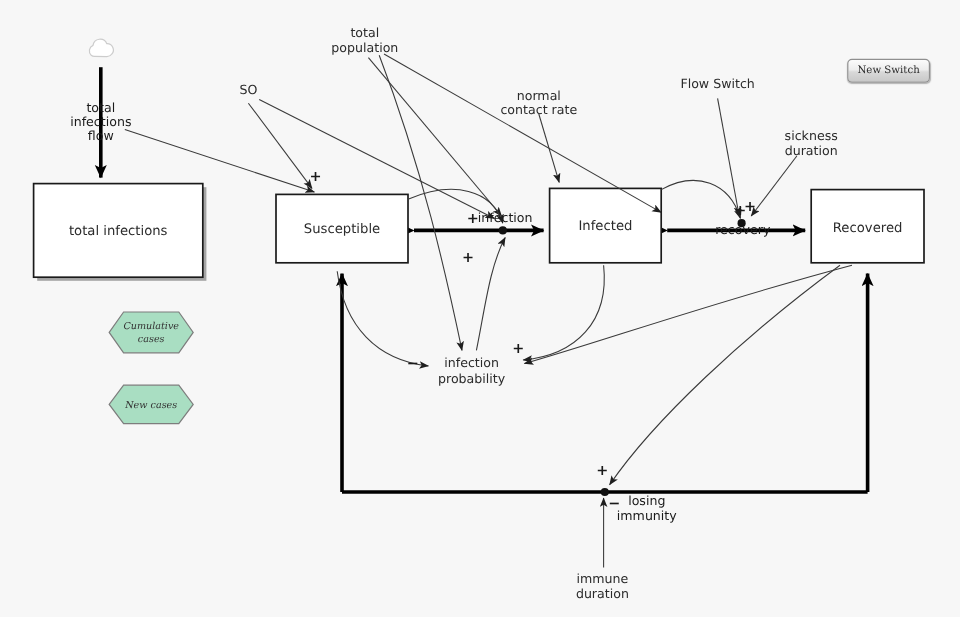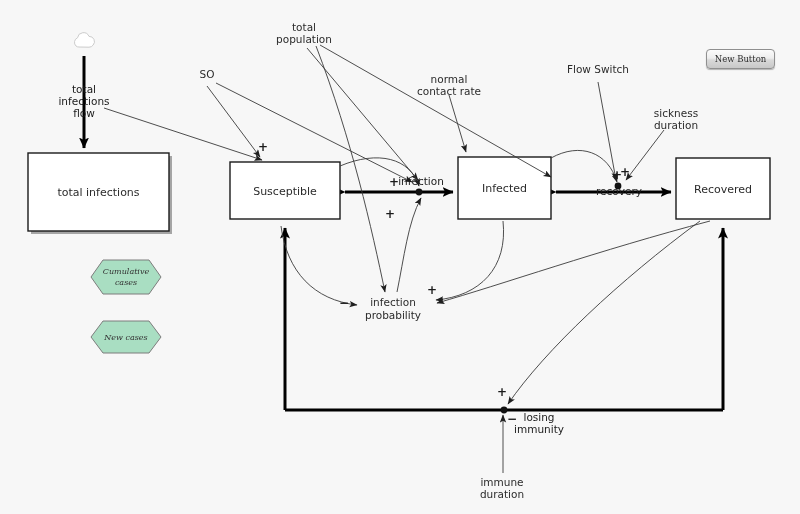--- a/index.html
+++ b/index.html
@@ -217,15 +217,15 @@
       <text class="hex-label" x="126" y="285">cases</text>
     </g>
 
     <g>
       <polygon class="hex" points="91,337 103,321 149,321 161,337 149,353 103,353"></polygon>
       <text class="hex-label" x="126" y="340">New cases</text>
     </g>
 
   </svg>
 
-  <button class="btn">New Button</button>
+  <button class="btn">New Switch</button>
 
 </div>
 
 </body></html>

